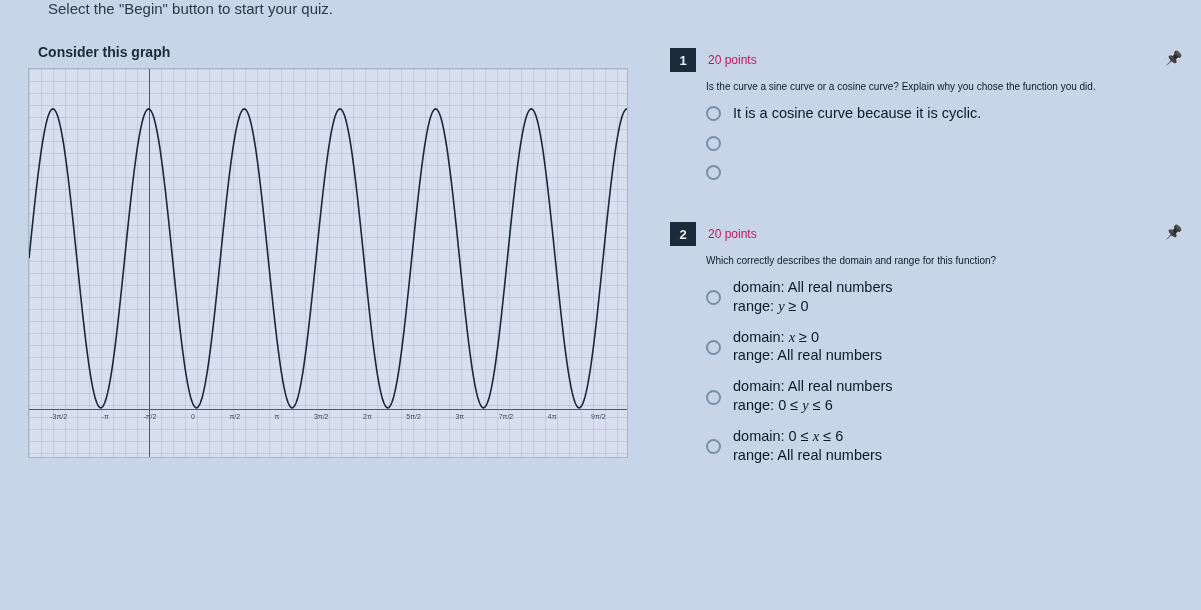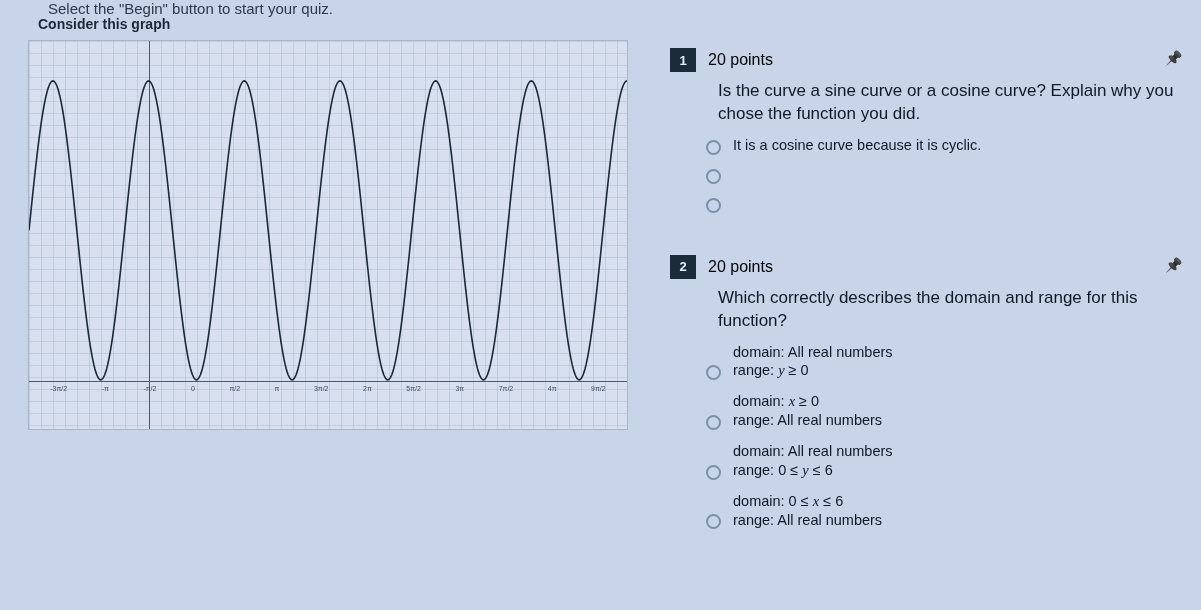--- a/index.html
+++ b/index.html
@@ -14,21 +14,21 @@
     }
     .top-instruction {
       position: absolute;
       top: 0;
       left: 48px;
       font-size: 15px;
       color: #2a3a4a;
     }
     .left-panel {
       position: absolute;
-      top: 16px;
+      top: 44px;
       left: 28px;
       width: 620px;
     }
     .consider-title {
       font-size: 14px;
       font-weight: bold;
       color: #1a2838;
       margin-bottom: 8px;
       margin-left: 10px;
     }
@@ -97,44 +97,44 @@
       color: #e8eef6;
       width: 26px;
       height: 24px;
       display: flex;
       align-items: center;
       justify-content: center;
       font-size: 13px;
       font-weight: bold;
     }
     .q-points {
-      font-size: 16px;
-      color: #000000;
+      font-size: 12px;
+      color: #be185d;
     }
     .pin-icon {
       position: absolute;
       right: 8px;
       top: 2px;
       font-size: 14px;
       color: #3a4a5a;
       cursor: pointer;
     }
     .q-text {
-      font-size: 17px;
+      font-size: 10px;
       color: #0e1a28;
-      margin-left: 48px;
+      margin-left: 36px;
       margin-bottom: 10px;
       line-height: 1.35;
     }
     .options {
       margin-left: 36px;
     }
     .option {
       display: flex;
-      align-items: flex-end;
+      align-items: center;
       gap: 12px;
       margin-bottom: 12px;
       cursor: pointer;
     }
     .radio {
       width: 15px;
       height: 15px;
       border: 2px solid #7890a8;
       border-radius: 50%;
       flex-shrink: 0;

